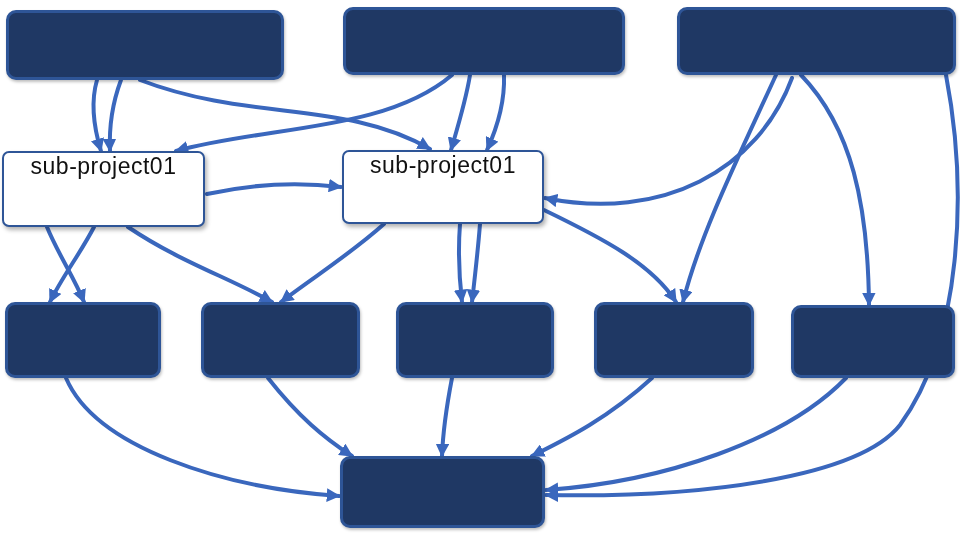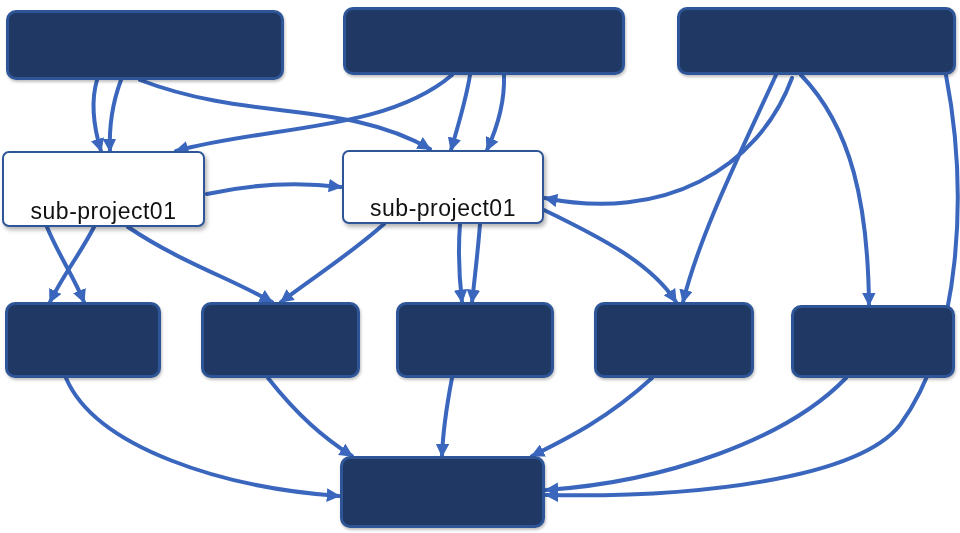--- a/index.html
+++ b/index.html
@@ -26,21 +26,21 @@
     stroke:var(--edge-color);
     stroke-width:4;
     stroke-linecap:round;
   }
   .arrowhead{ fill:var(--edge-color); }
   .node{
     position:absolute;
     box-sizing:border-box;
     border-radius:10px;
     display:flex;
-    align-items:flex-end;
+    align-items:flex-start;
     justify-content:center;
   }
   .node.dark{
     background:var(--node-dark);
     border:3px solid var(--node-border);
     box-shadow:1px 2px 3px rgba(0,0,0,0.25);
   }
   .node.light{
     background:var(--node-light);
     border:2px solid var(--node-border);

